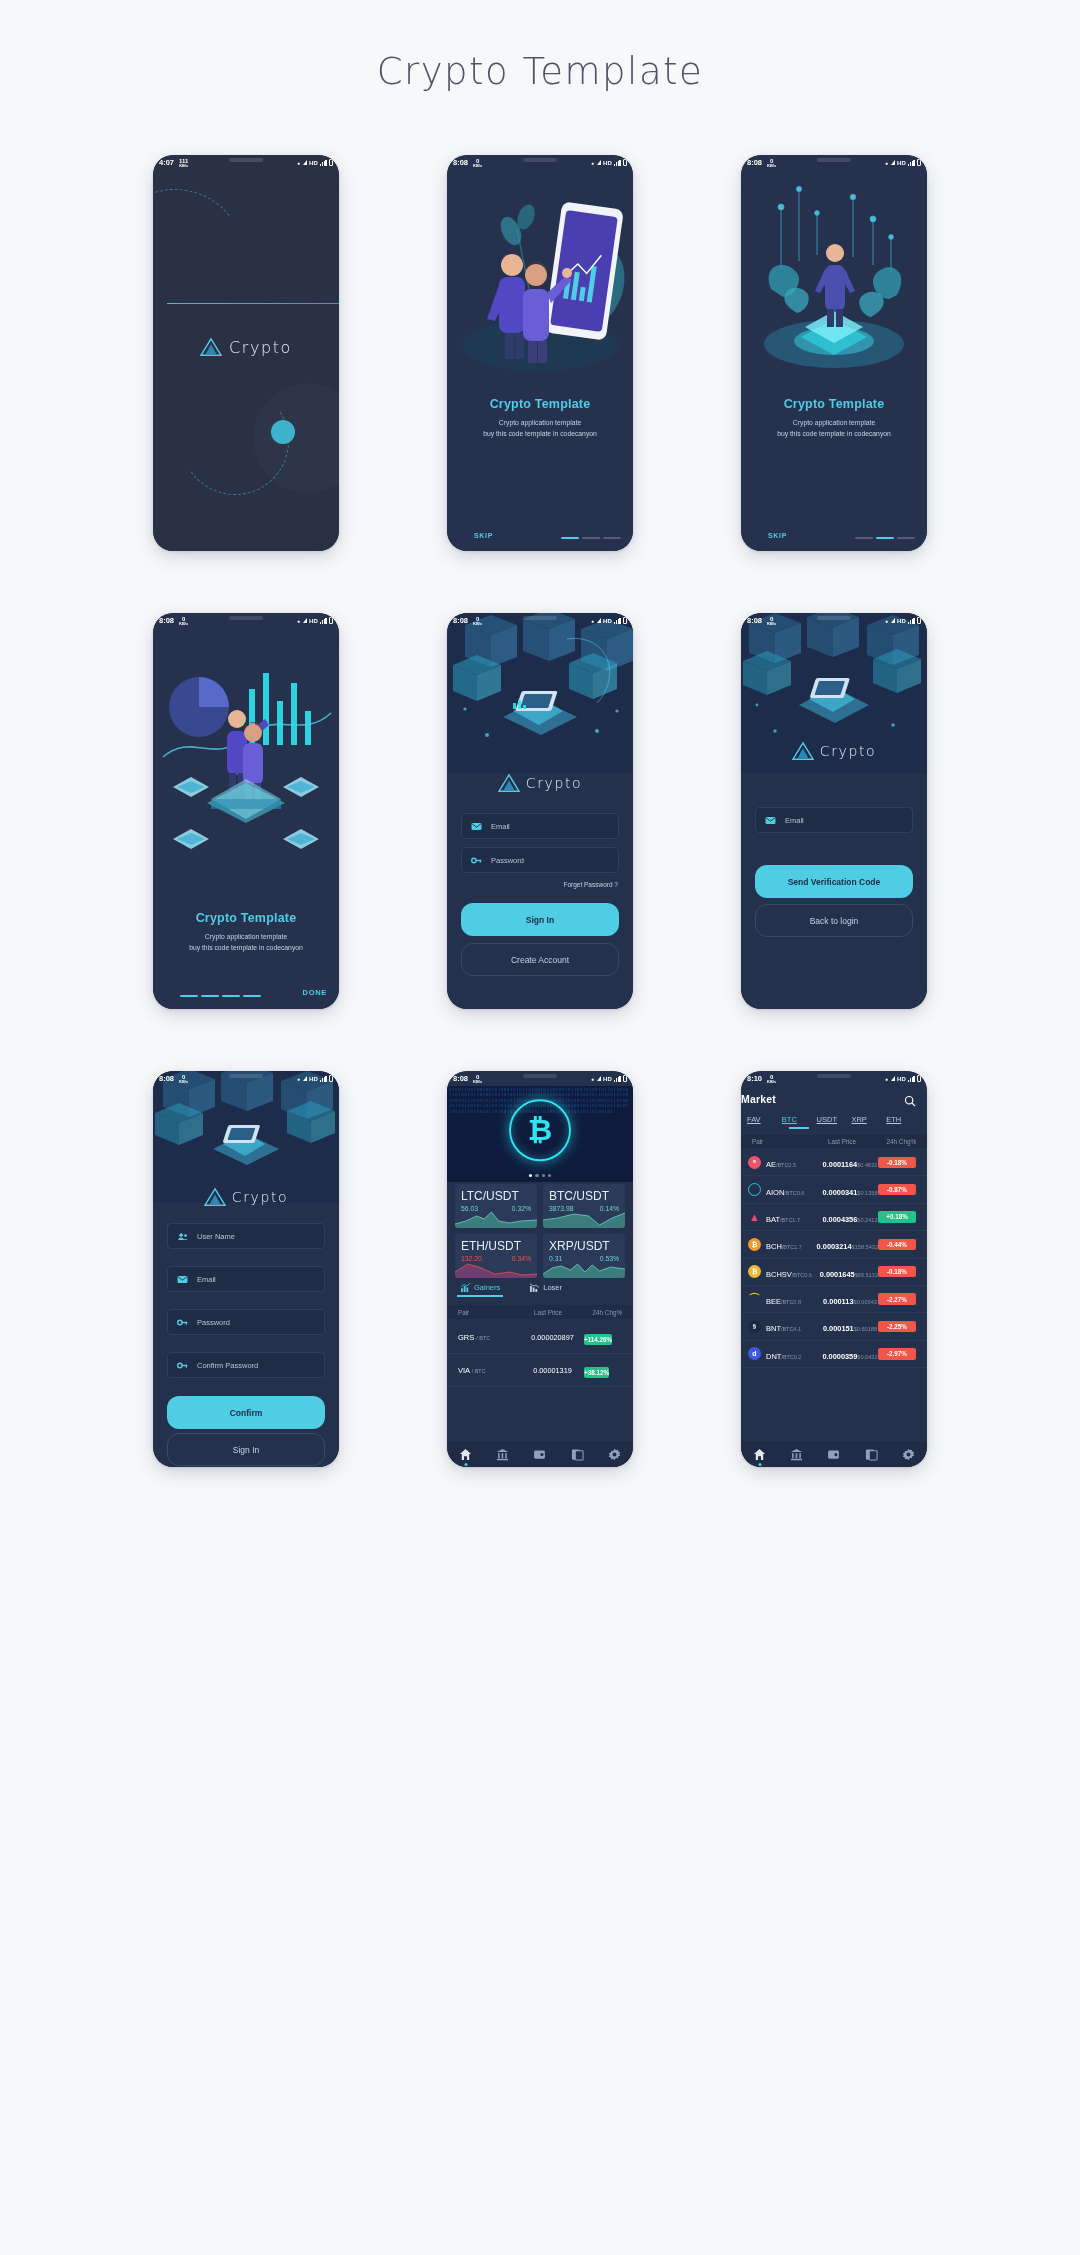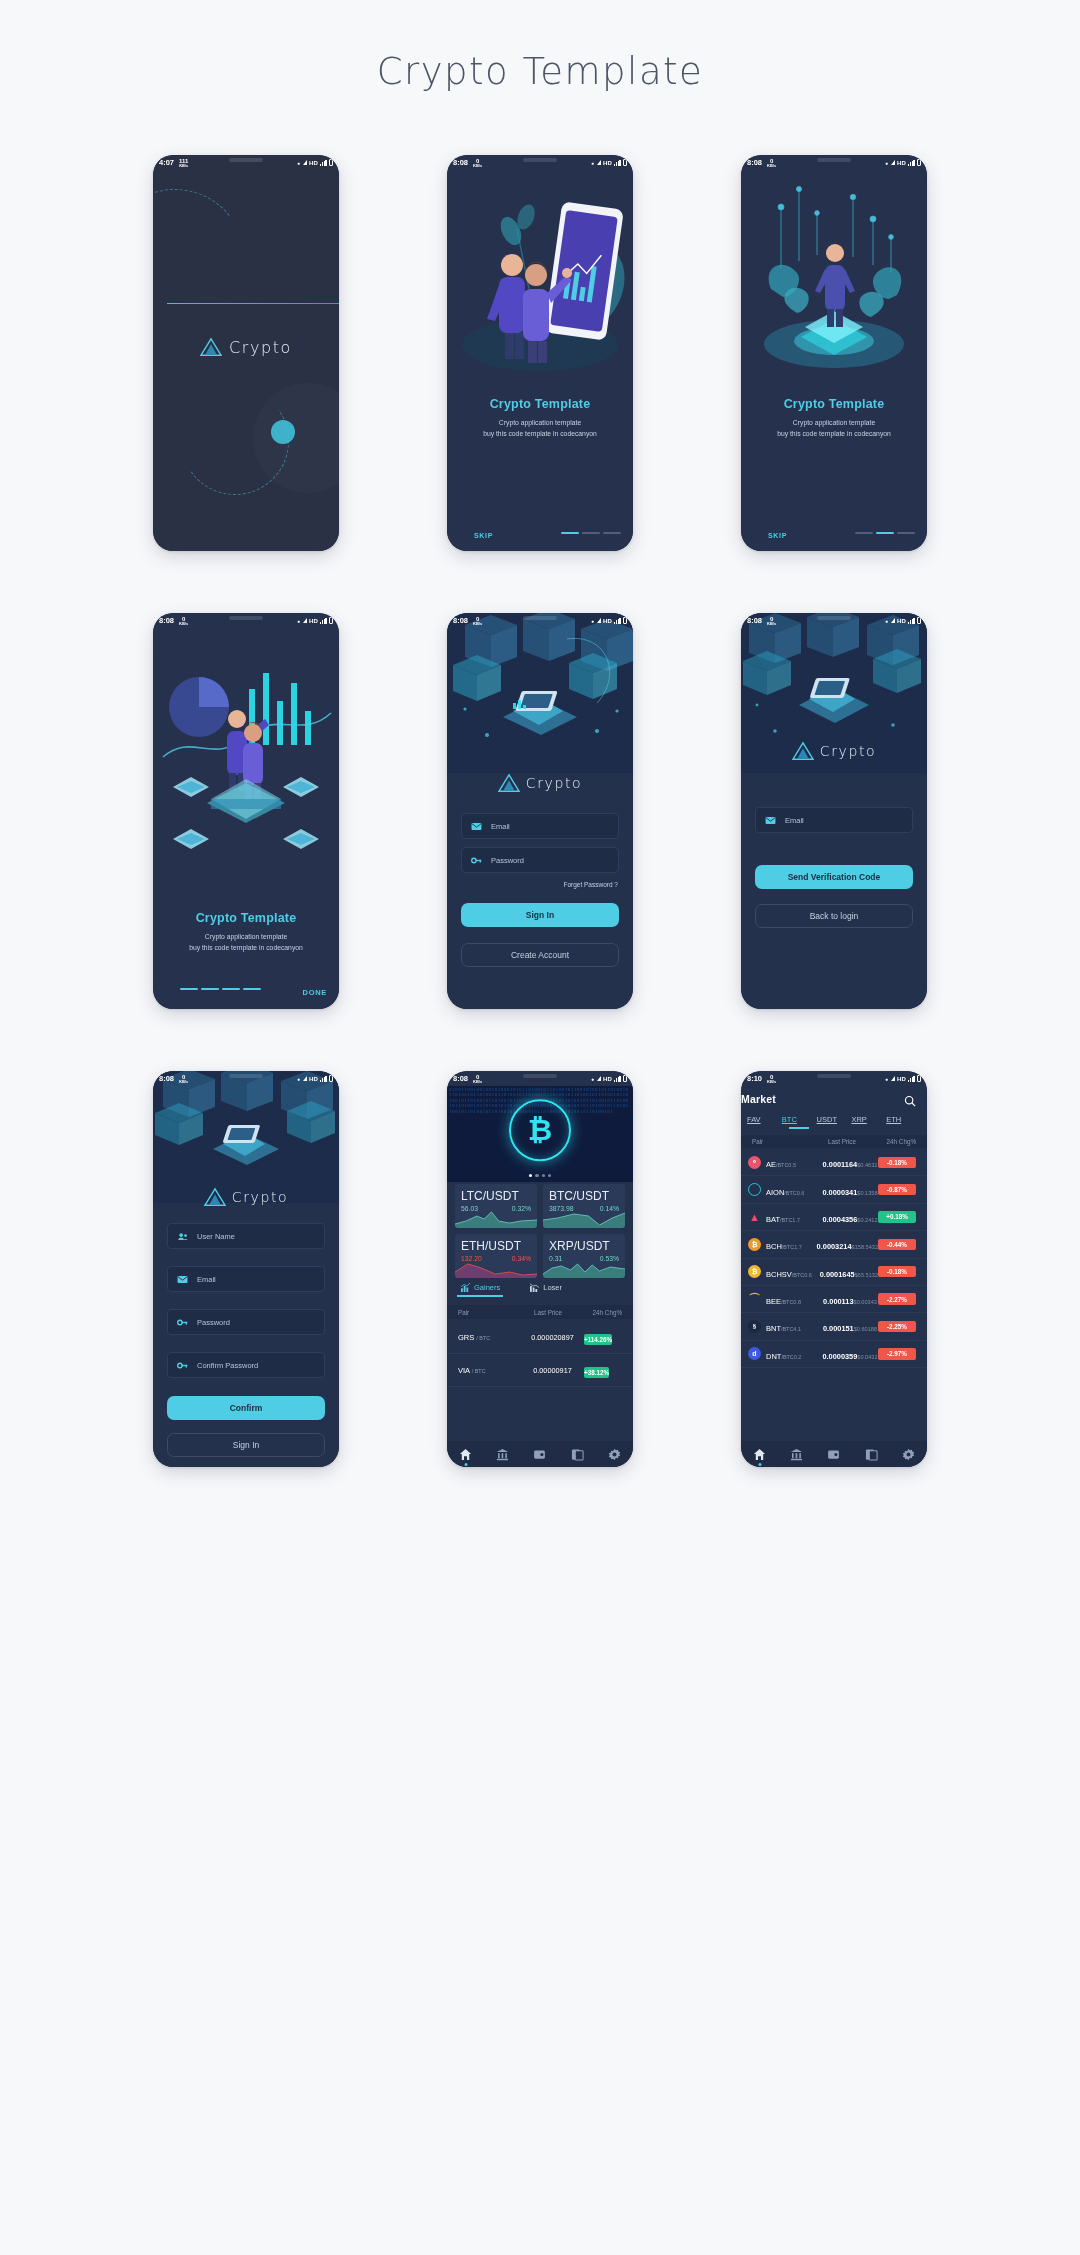--- a/index.html
+++ b/index.html
@@ -84,44 +84,44 @@
   .logo-txt { font-size:16px; font-weight:300; letter-spacing:1.6px; color:#e8eef5; font-family:"DejaVu Sans",sans-serif; }
   .logo-txt.sm { font-size:14px; }
 
   
   .ob { background:#25314d; position:absolute; inset:0; }
   .ob-art { position:absolute; top:14px; left:0; right:0; height:218px; overflow:hidden; }
   .ob-title { position:absolute; top:242px; left:0; right:0; text-align:center;
               font-size:12.5px; font-weight:bold; color:#4ecde4; letter-spacing:.2px;}
   .ob-sub { position:absolute; top:262px; left:0; right:0; text-align:center;
             font-size:6.8px; line-height:1.65; color:#c5d3e2; }
-  .ob-foot { position:absolute; bottom:12px; left:15px; right:0; display:flex; align-items:flex-start; padding:0 12px;}
+  .ob-foot { position:absolute; bottom:12px; left:15px; right:0; display:flex; align-items:flex-end; padding:0 12px;}
   .skip { font-size:7px; font-weight:bold; color:#4ecde4; letter-spacing:.7px;}
   .done { font-size:7.5px; font-weight:bold; color:#4ecde4; letter-spacing:.7px; margin-left:auto;}
   .dots { margin-left:auto; display:flex; gap:3px; align-items:center;}
   .dots.left { margin-left:0; }
   .dots i { display:block; height:1.8px; width:18px; background:rgba(255,255,255,.22); border-radius:2px;}
   .dots i.on { background:#4ecde4; }
 
   
   .auth { background:#24314c; position:absolute; inset:0; }
   .auth-art { position:absolute; top:0; left:0; right:0; height:160px; overflow:hidden; }
   .auth-logo { position:absolute; left:0; right:0; display:flex; align-items:center; justify-content:center; gap:6px; }
   .field {
     position:absolute; left:14px; right:14px; height:26px;
     background:#1f2c45; border:1px solid #2e3e5c; border-radius:4px;
     display:flex; align-items:center; padding:0 9px; gap:9px;
   }
   .field .ph { font-size:7.5px; color:#b6c4d6; }
   .fico { width:11px;height:11px; color:#4ecde4; display:flex; align-items:center; justify-content:center;}
   .fico svg{width:11px;height:11px;display:block;}
   .btn {
-    position:absolute; left:14px; right:14px; height:24px;
+    position:absolute; left:14px; right:14px; height:33px;
     display:flex;align-items:center;justify-content:center;
-    font-size:8.5px; border-radius:7px;
+    font-size:8.5px; border-radius:12px;
   }
   .btn-primary { background:#4ecde4; color:#1d2b44; font-weight:bold; }
   .btn-ghost { background:transparent; border:1px solid #3a4a68; color:#c4d1e0; }
   .link-right { position:absolute; right:15px; font-size:6.5px; color:#c3d0e0; }
 
   
   .mk { background:#24314c; position:absolute; inset:0; }
   .mk-head { position:absolute; top:15px; left:0; right:0; height:26px; display:flex; align-items:center; justify-content:flex-start;}
   .mk-head .t { font-size:10.5px; font-weight:bold; letter-spacing:.2px;}
   .mk-head .srch { position:absolute; right:11px; top:7px; width:12px;height:12px; }
@@ -856,21 +856,21 @@
       </div>
 
       <div class="grows">
         <div class="grow">
           <span class="a"><span>GRS</span> <i>/ BTC</i></span>
           <span class="b">0.000020897</span>
           <span class="c"><span class="chg up">+114.26%</span></span>
         </div>
         <div class="grow">
           <span class="a"><span>VIA</span> <i>/ BTC</i></span>
-          <span class="b">0.00000917</span>
+          <span class="b">0.00001319</span>
           <span class="c"><span class="chg up">+38.12%</span></span>
         </div>
       </div>
 
       <div class="bnav">
         <span class="ni on">
               <svg viewBox="0 0 14 14" fill="currentColor">
                 <path d="M7 1 L13 6.5 H11 V13 H8.6 V9 H5.4 V13 H3 V6.5 H1 Z"></path>
               </svg>
             </span>

